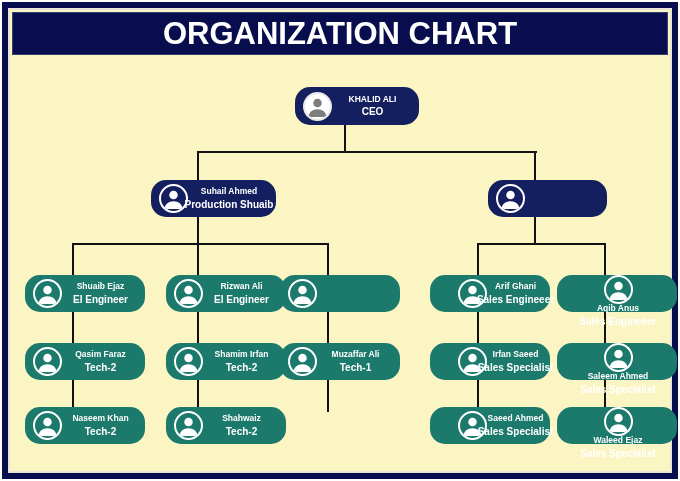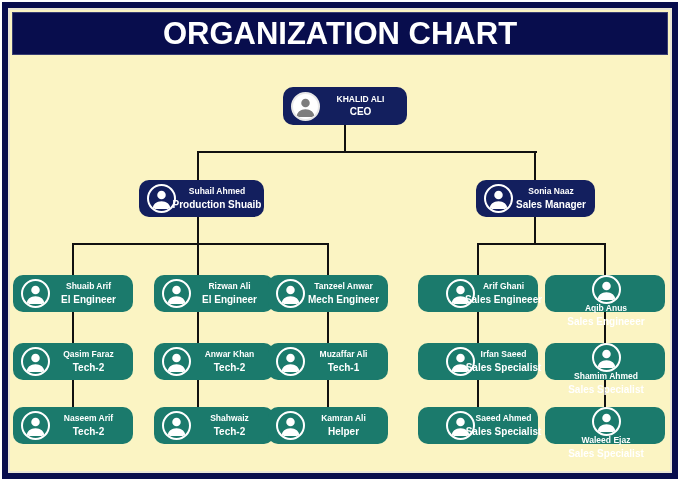--- a/index.html
+++ b/index.html
@@ -18,22 +18,22 @@
   }
   .header .title{
     color:#ffffff;font-size:31px;font-weight:700;letter-spacing:0px;
     font-family:"Liberation Sans",sans-serif;
   }
   
   .line{position:absolute;background:var(--line);z-index:1;}
   .h{height:2px;} .v{width:2px;}
   
   .node{
-    position:absolute;z-index:2;border-radius:10px;display:flex;align-items:center;
-    padding:0 6px 0 8px;box-sizing:border-box;color:#ffffff;
+    position:absolute;z-index:2;border-radius:15px;display:flex;align-items:center;
+    padding:0 6px 0 8px;box-sizing:border-box;color:#ffffff;margin-left:12px;
   }
   .node.navy{background:var(--navy);}
   .node.teal{background:var(--teal);}
   .avatar{
     width:25px;height:25px;border-radius:50%;flex:0 0 auto;overflow:hidden;
     display:flex;align-items:flex-end;justify-content:center;
   }
   .avatar.ring{border:2px solid #ffffff;background:transparent;}
   .avatar.solid{border:2px solid #e8e8e8;background:#ffffff;}
   .avatar svg{width:100%;height:100%;display:block;}
@@ -99,34 +99,30 @@
       <span class="nm">Suhail Ahmed</span>
       <span class="rl">Production Shuaib</span>
     </span>
   </div>
   <div class="node navy pos-m2">
     <span class="avatar ring">
       <svg fill="#ffffff">
           <use href="#person"></use>
         </svg>
     </span>
-    <span class="txt">
-      <span class="nm">Sonia Naaz</span>
-      <span class="rl">Sales Manager</span>
-    </span>
   </div>
 
   <div class="node teal emp c1 r1">
     <span class="avatar ring">
         <svg fill="#ffffff">
           <use href="#person"></use>
         </svg>
       </span>
     <span class="txt">
-        <span class="nm">Shuaib Arif</span>
+        <span class="nm">Shuaib Ejaz</span>
         <span class="rl">El Engineer</span>
       </span>
   </div>
   <div class="node teal emp c1 r2">
     <span class="avatar ring">
         <svg fill="#ffffff">
           <use href="#person"></use>
         </svg>
       </span>
     <span class="txt">
@@ -134,21 +130,21 @@
         <span class="rl">Tech-2</span>
       </span>
   </div>
   <div class="node teal emp c1 r3">
     <span class="avatar ring">
         <svg fill="#ffffff">
           <use href="#person"></use>
         </svg>
       </span>
     <span class="txt">
-        <span class="nm">Naseem Arif</span>
+        <span class="nm">Naseem Khan</span>
         <span class="rl">Tech-2</span>
       </span>
   </div>
 
   <div class="node teal emp c2 r1">
     <span class="avatar ring">
         <svg fill="#ffffff">
           <use href="#person"></use>
         </svg>
       </span>
@@ -157,69 +153,54 @@
         <span class="rl">El Engineer</span>
       </span>
   </div>
   <div class="node teal emp c2 r2">
     <span class="avatar ring">
         <svg fill="#ffffff">
           <use href="#person"></use>
         </svg>
       </span>
     <span class="txt">
-        <span class="nm">Anwar Khan</span>
+        <span class="nm">Shamim Irfan</span>
         <span class="rl">Tech-2</span>
       </span>
   </div>
   <div class="node teal emp c2 r3">
     <span class="avatar ring">
         <svg fill="#ffffff">
           <use href="#person"></use>
         </svg>
       </span>
     <span class="txt">
         <span class="nm">Shahwaiz</span>
         <span class="rl">Tech-2</span>
       </span>
   </div>
 
   <div class="node teal emp c3 r1">
     <span class="avatar ring">
         <svg fill="#ffffff">
           <use href="#person"></use>
         </svg>
-      </span>
-    <span class="txt">
-        <span class="nm">Tanzeel Anwar</span>
-        <span class="rl">Mech Engineer</span>
       </span>
   </div>
   <div class="node teal emp c3 r2">
     <span class="avatar ring">
         <svg fill="#ffffff">
           <use href="#person"></use>
         </svg>
       </span>
     <span class="txt">
         <span class="nm">Muzaffar Ali</span>
         <span class="rl">Tech-1</span>
       </span>
   </div>
-  <div class="node teal emp c3 r3">
-    <span class="avatar ring">
-        <svg fill="#ffffff">
-          <use href="#person"></use>
-        </svg>
-      </span>
-    <span class="txt">
-        <span class="nm">Kamran Ali</span>
-        <span class="rl">Helper</span>
-      </span>
-  </div>
 
   <div class="node teal emp c4 r1">
     <span class="avatar ring">
         <svg fill="#ffffff">
           <use href="#person"></use>
         </svg>
       </span>
     <span class="txt">
         <span class="nm">Arif Ghani</span>
         <span class="rl">Sales Engineeer</span>
@@ -259,21 +240,21 @@
         <span class="rl">Sales Engineeer</span>
       </span>
   </div>
   <div class="node teal emp c5 r2">
     <span class="avatar ring">
         <svg fill="#ffffff">
           <use href="#person"></use>
         </svg>
       </span>
     <span class="txt">
-        <span class="nm">Shamim Ahmed</span>
+        <span class="nm">Saleem Ahmed</span>
         <span class="rl">Sales Specialist</span>
       </span>
   </div>
   <div class="node teal emp c5 r3">
     <span class="avatar ring">
         <svg fill="#ffffff">
           <use href="#person"></use>
         </svg>
       </span>
     <span class="txt">

